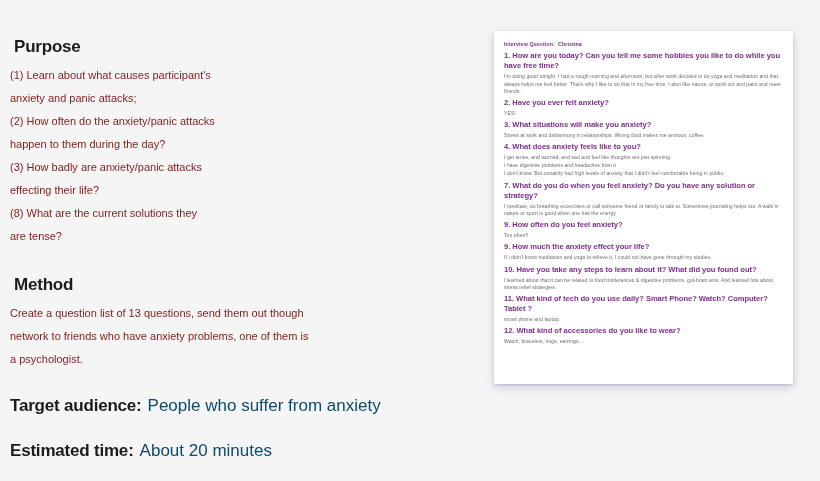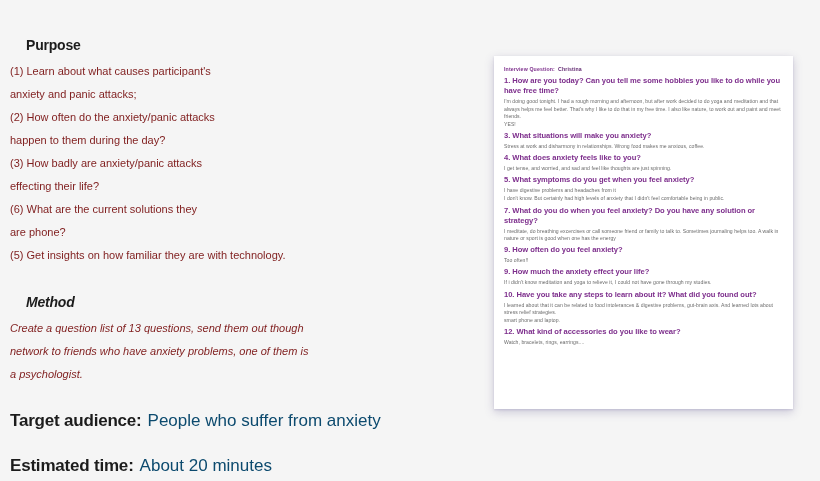--- a/index.html
+++ b/index.html
@@ -17,38 +17,38 @@
 
   
   .left-col {
     position: absolute;
     left: 10px;
     top: 36px;
     width: 460px;
   }
 
   .section-heading {
-    font-size: 14px;
+    font-size: 17px;
     font-weight: bold;
     color: #1c1c1c;
     letter-spacing: -0.2px;
-    margin: 0 0 6px 16px;
+    margin: 0 0 6px 4px;
     line-height: 1.3;
   }
 
   .body-line {
     font-size: 11px;
     color: #7f1d1d;
     line-height: 23px;
     margin: 0;
     white-space: nowrap;
   }
 
   .block-purpose { margin-bottom: 0; }
-  .block-method { margin-top: 26px; font-style: italic; }
+  .block-method { margin-top: 26px; }
 
   .kv-row {
     margin-top: 25px;
     display: flex;
     align-items: flex-start;
     gap: 6px;
   }
   .kv-key {
     font-size: 17px;
     font-weight: bold;
@@ -57,21 +57,21 @@
   }
   .kv-val {
     font-size: 17px;
     color: #0c4a6e;
   }
 
   
   .card-wrap {
     position: absolute;
     left: 494px;
-    top: 56px;
+    top: 31px;
     width: 299px;
     height: 353px;
   }
   .card {
     width: 100%;
     height: 100%;
     background: #ffffff;
     box-sizing: border-box;
     padding: 8px 10px 6px 10px;
     box-shadow: 0 3px 9px rgba(90, 80, 140, 0.28),
@@ -114,23 +114,22 @@
 
   <div class="block-purpose">
     <h2 class="section-heading">Purpose</h2>
     <div>
       <p class="body-line">(1) Learn about what causes participant's</p>
       <p class="body-line">anxiety and panic attacks;</p>
       <p class="body-line">(2) How often do the anxiety/panic attacks</p>
       <p class="body-line">happen to them during the day?</p>
       <p class="body-line">(3) How badly are anxiety/panic attacks</p>
       <p class="body-line">effecting their life?</p>
-      <p class="body-line">(6) What are the current solutions they</p>
-      <p class="body-line">are phone?</p>
-      <p class="body-line">(5) Get insights on how familiar they are with technology.</p>
+      <p class="body-line">(8) What are the current solutions they</p>
+      <p class="body-line">are tense?</p>
     </div>
   </div>
 
   <div class="block-method">
     <h2 class="section-heading">Method</h2>
     <div>
       <p class="body-line">Create a question list of 13 questions, send them out though</p>
       <p class="body-line">network to friends who have anxiety problems, one of them is</p>
       <p class="body-line">a psychologist.</p>
     </div>
@@ -153,45 +152,46 @@
 
     <div class="card-header">
       <span>Interview Question:</span><span class="respondent">Christina</span>
     </div>
 
     <div>
 
       <p class="q">1. How are you today? Can you tell me some hobbies you like to do while you have free time?</p>
       <p class="a">I'm doing good tonight. I had a rough morning and afternoon, but after work decided to do yoga and meditation and that always helps me feel better. That's why I like to do that in my free time. I also like nature, to work out and paint and meet friends.</p>
 
+      <p class="q">2. Have you ever felt anxiety?</p>
       <p class="a">YES!</p>
 
       <p class="q">3. What situations will make you anxiety?</p>
       <p class="a">Stress at work and disharmony in relationships. Wrong food makes me anxious, coffee.</p>
 
       <p class="q">4.  What does anxiety feels like to you?</p>
       <p class="a">I get tense, and worried, and sad and feel like thoughts are just spinning.</p>
 
-      <p class="q">5. What symptoms do you get when you feel anxiety?</p>
       <p class="a">I have digestive problems and headaches from it</p>
 
       <p class="a">I don't know. But certainly had high levels of anxiety that I didn't feel comfortable being in public.</p>
 
       <p class="q">7. What do you do when you feel anxiety? Do you have any solution or strategy?</p>
       <p class="a">I meditate, do breathing excercises or call someone friend or family to talk to. Sometimes journaling helps too. A walk in nature or sport is good when one has the energy</p>
 
       <p class="q">9. How often do you feel anxiety?</p>
       <p class="a">Too often!!</p>
 
       <p class="q">9. How much the anxiety effect your life?</p>
       <p class="a">If i didn't know meditation and yoga to relieve it, I could not have gone through my studies.</p>
 
       <p class="q">10. Have you take any steps to learn about it? What did you found out?</p>
       <p class="a">I learned about that it can be related to food intolerances &amp; digestive problems, gut-brain axis. And learned lots about stress relief strategies.</p>
 
+      <p class="q">11. What kind of tech do you use daily? Smart Phone? Watch? Computer? Tablet ?</p>
       <p class="a">smart phone and laptop.</p>
 
       <p class="q">12. What kind of accessories do you like to wear?</p>
       <p class="a">Watch, bracelets, rings, earrings....</p>
 
     </div>
   </div>
 </div>
 
 </body></html>

